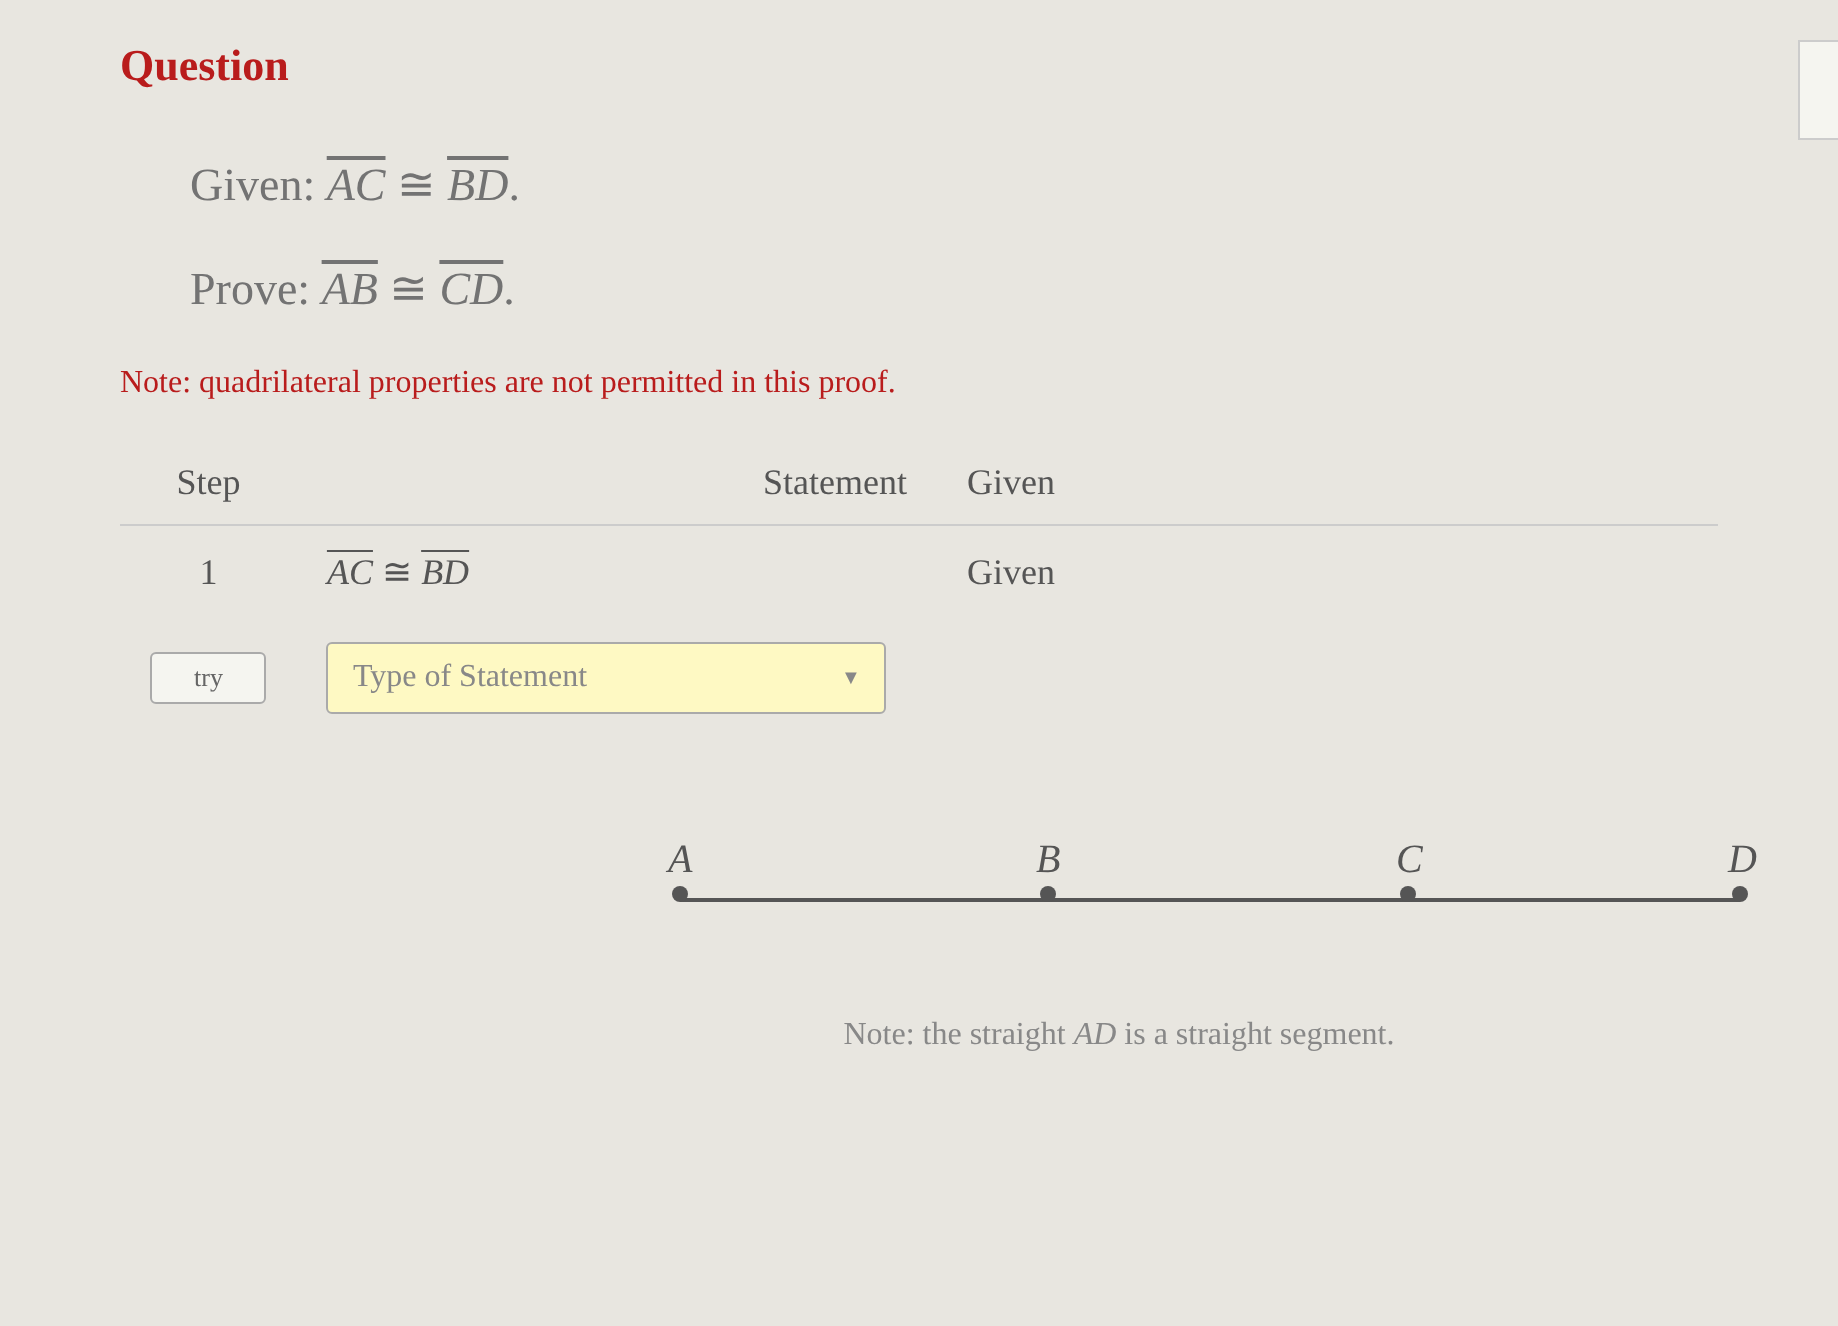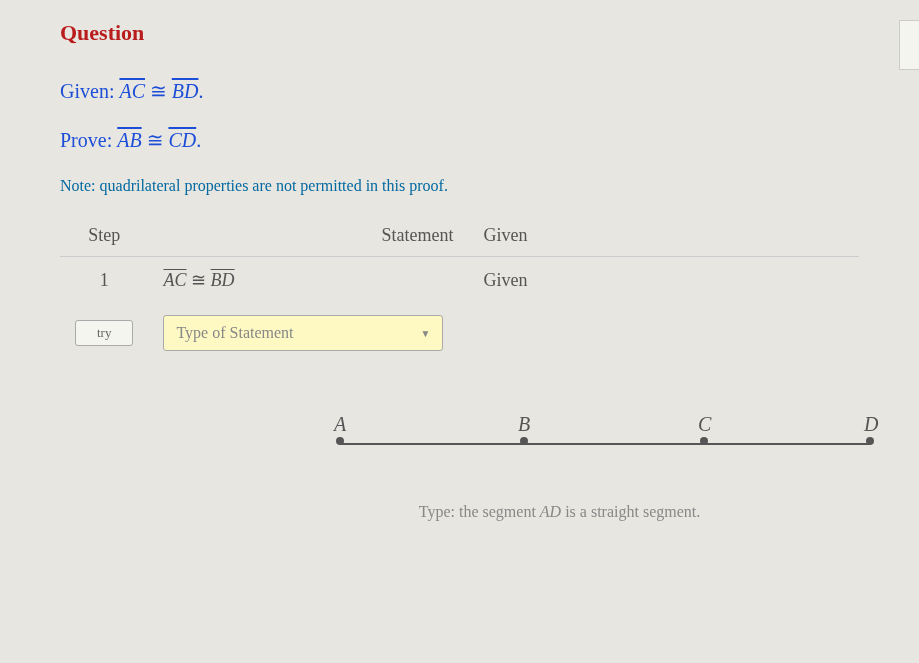--- a/index.html
+++ b/index.html
@@ -12,31 +12,32 @@
       color: #444;
       position: relative;
     }
     .question-heading {
       font-size: 22px;
       font-weight: bold;
       color: #b91c1c;
       margin-bottom: 33px;
     }
     .given-line, .prove-line {
-      font-size: 20px;
-      color: #1d4ed8;
+      font-size: 23px;
+      color: #737373;
       margin-bottom: 25px;
+      margin-left: 35px;
     }
     .overline {
       text-decoration: overline;
       font-style: italic;
     }
     .note-text {
       font-size: 16px;
-      color: #0369a1;
+      color: #b91c1c;
       margin-bottom: 20px;
     }
     .proof-table {
       width: 100%;
       border-collapse: collapse;
       margin-top: 10px;
     }
     .proof-table th {
       text-align: left;
       padding: 10px 15px;
@@ -191,14 +192,14 @@
   <div class="point-label lA">A</div>
   <div class="point pB"></div>
   <div class="point-label lB">B</div>
   <div class="point pC"></div>
   <div class="point-label lC">C</div>
   <div class="point pD"></div>
   <div class="point-label lD">D</div>
 </div>
 
 <div class="footer-note">
-  <span>Type: the segment </span><span class="seg">AD</span><span> is a straight segment.</span>
+  <span>Note: the straight </span><span class="seg">AD</span><span> is a straight segment.</span>
 </div>
 
 </body></html>

